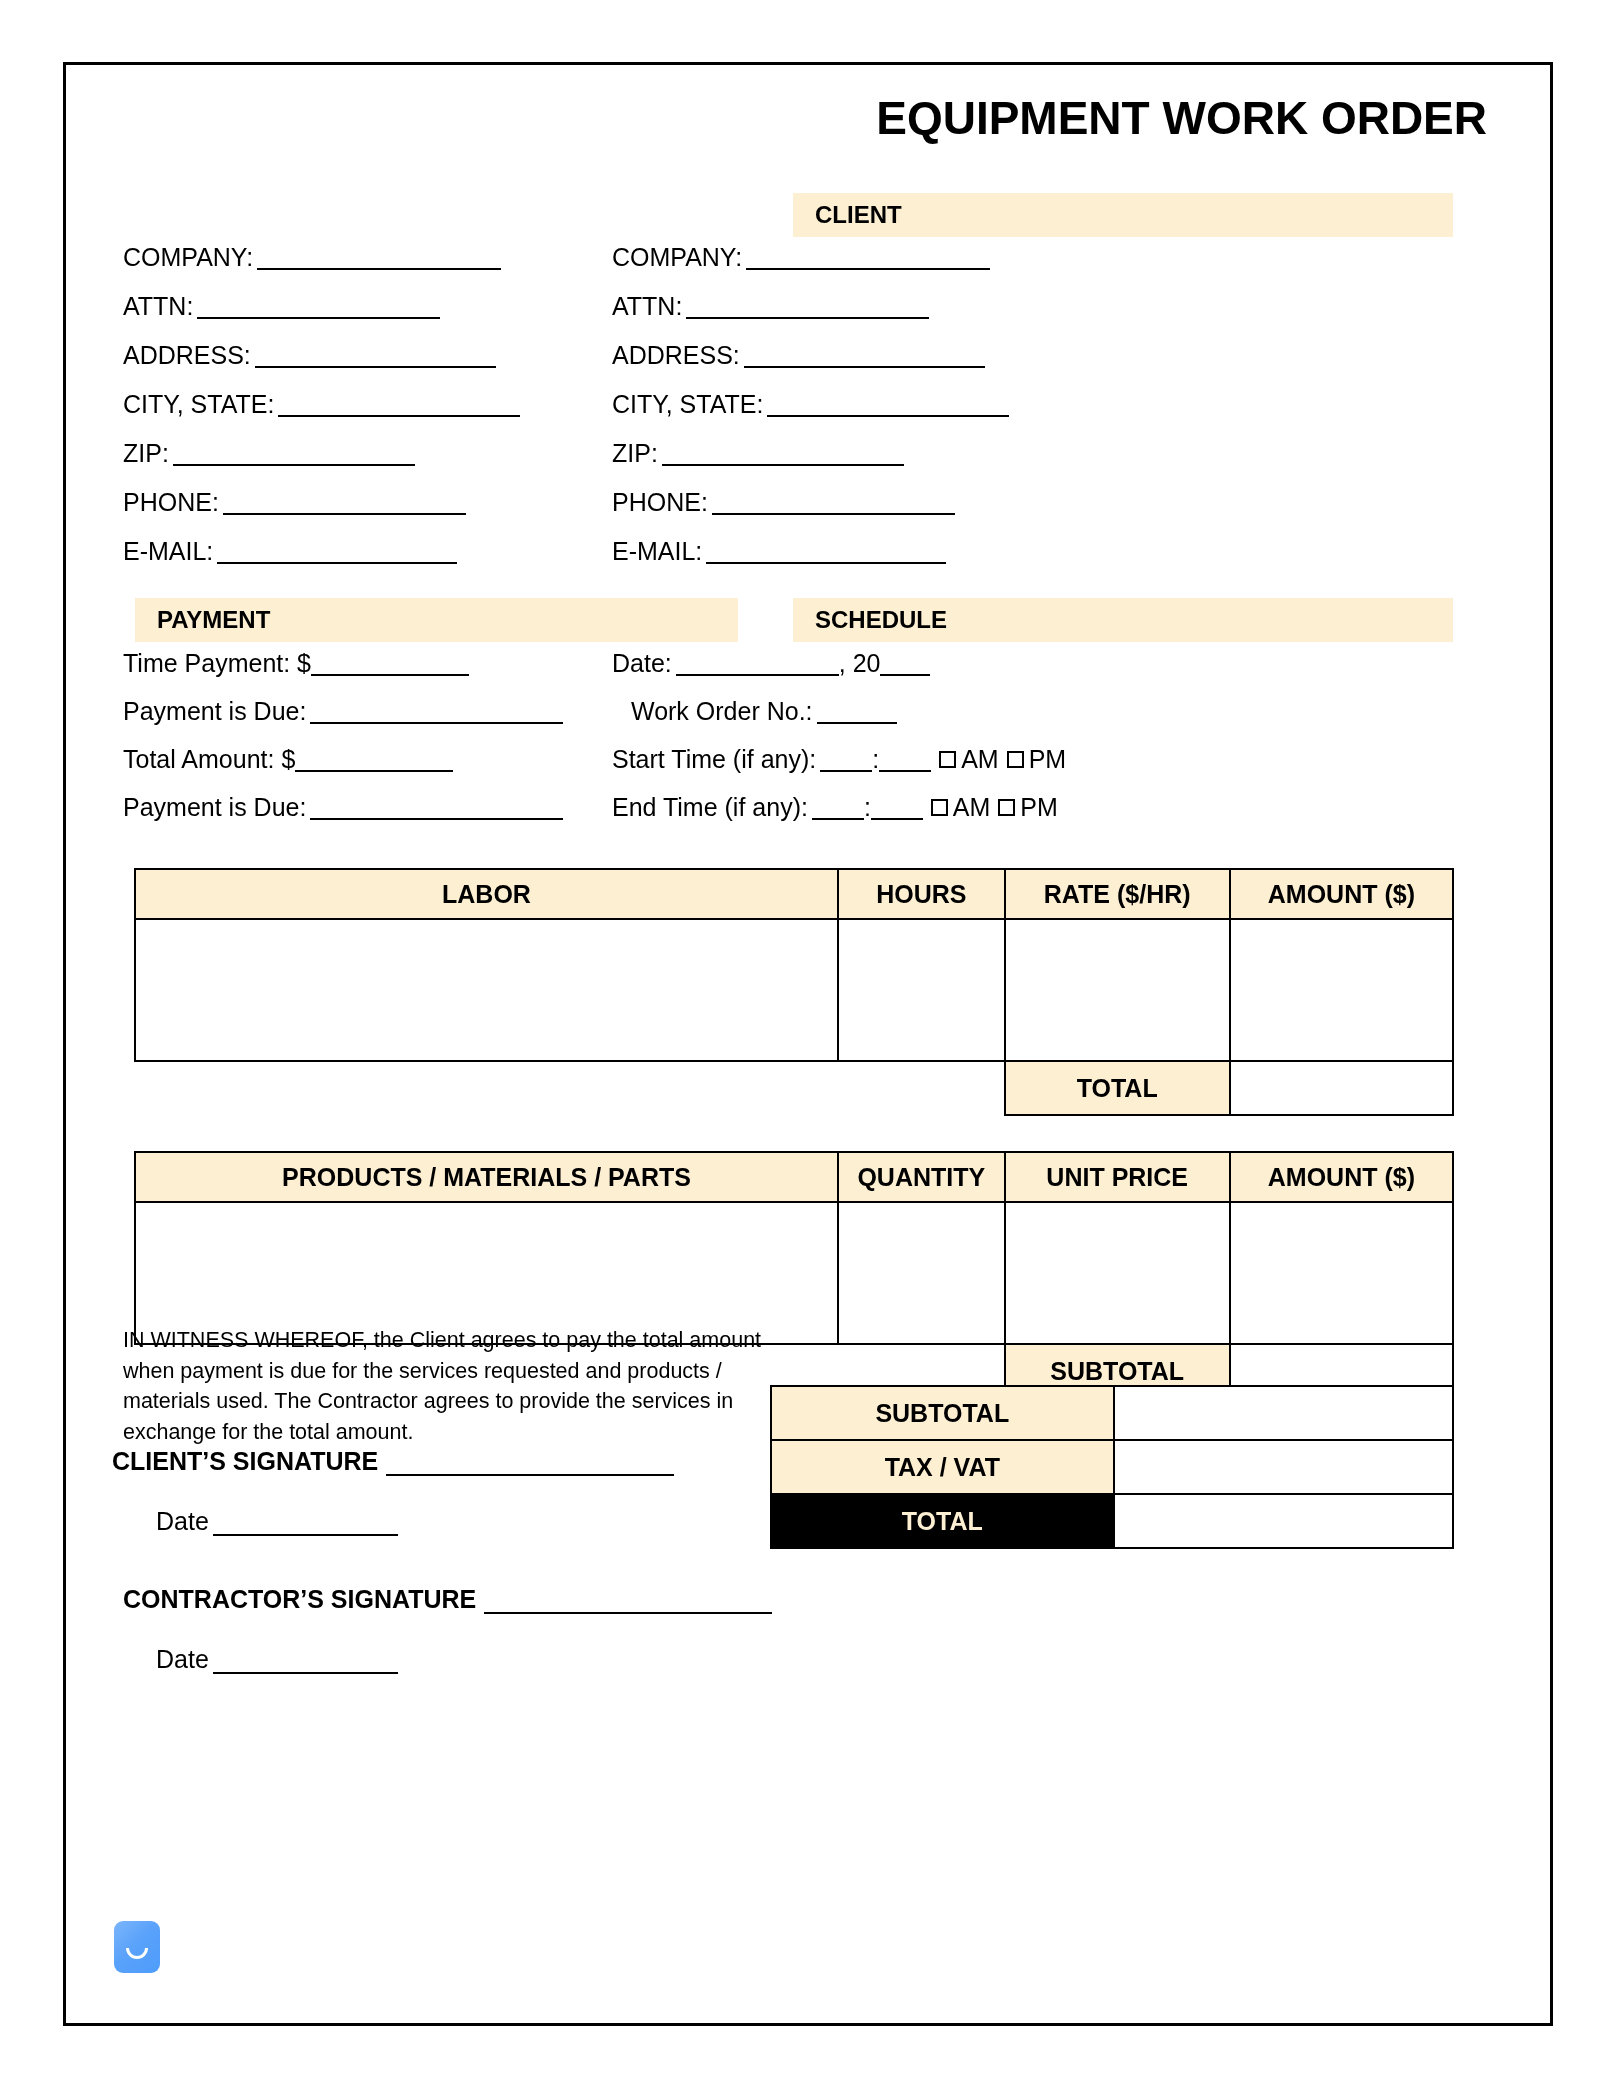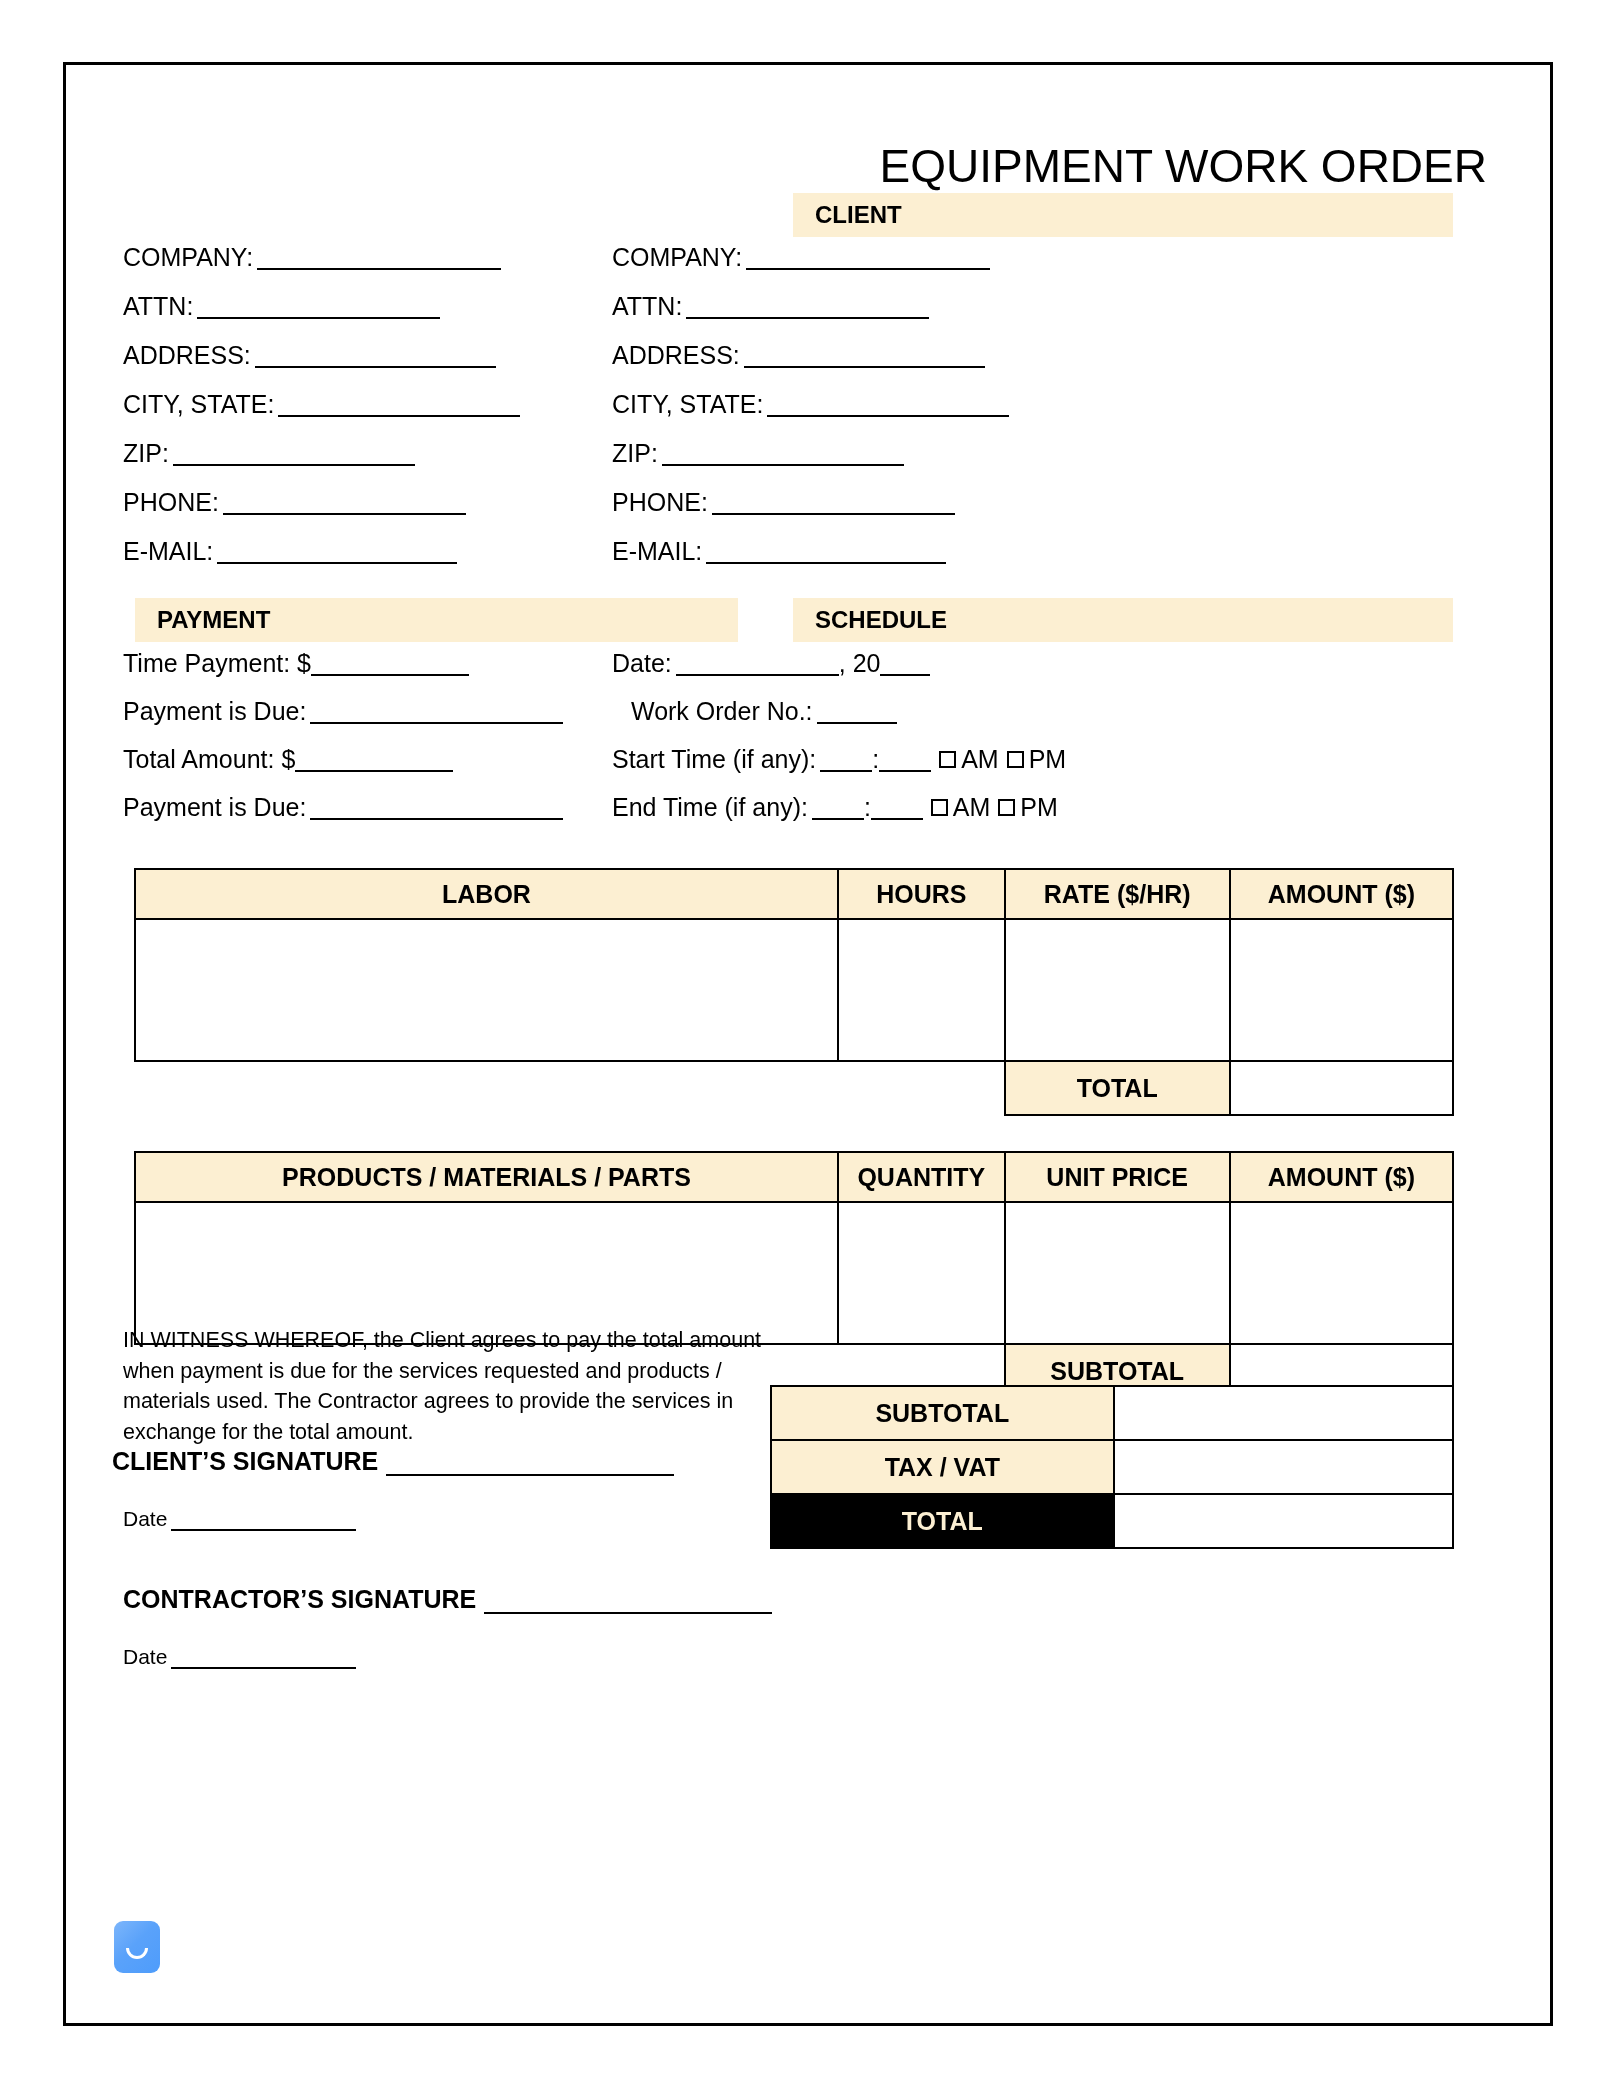--- a/index.html
+++ b/index.html
@@ -34,24 +34,23 @@
   }
 
   
   .doc-title {
     position: absolute;
     left: 0;
     top: 30px;
     width: 1421px;
     text-align: right;
     font-size: 46px;
-    font-weight: normal;
+    font-weight: bold;
     letter-spacing: 0px;
     line-height: 1;
-    margin-top: 48px;
   }
 
   
   .sec-bar {
     position: absolute;
     background: #FCEFD2;
     font-weight: bold;
     font-size: 24px;
     display: flex;
     align-items: center;
@@ -162,22 +161,23 @@
 
   
   .sig-line {
     position: absolute;
     font-size: 25px;
     font-weight: bold;
     white-space: nowrap;
   }
   .date-line {
     position: absolute;
-    font-size: 21px;
+    font-size: 25px;
     white-space: nowrap;
+    margin-left: 33px;
   }
 
   
   .logo {
     position: absolute;
     width: 46px;
     height: 52px;
     border-radius: 9px;
     background: linear-gradient(135deg, #7db6fb 0%, #5aa2fa 45%, #4e9cfb 100%);
   }

